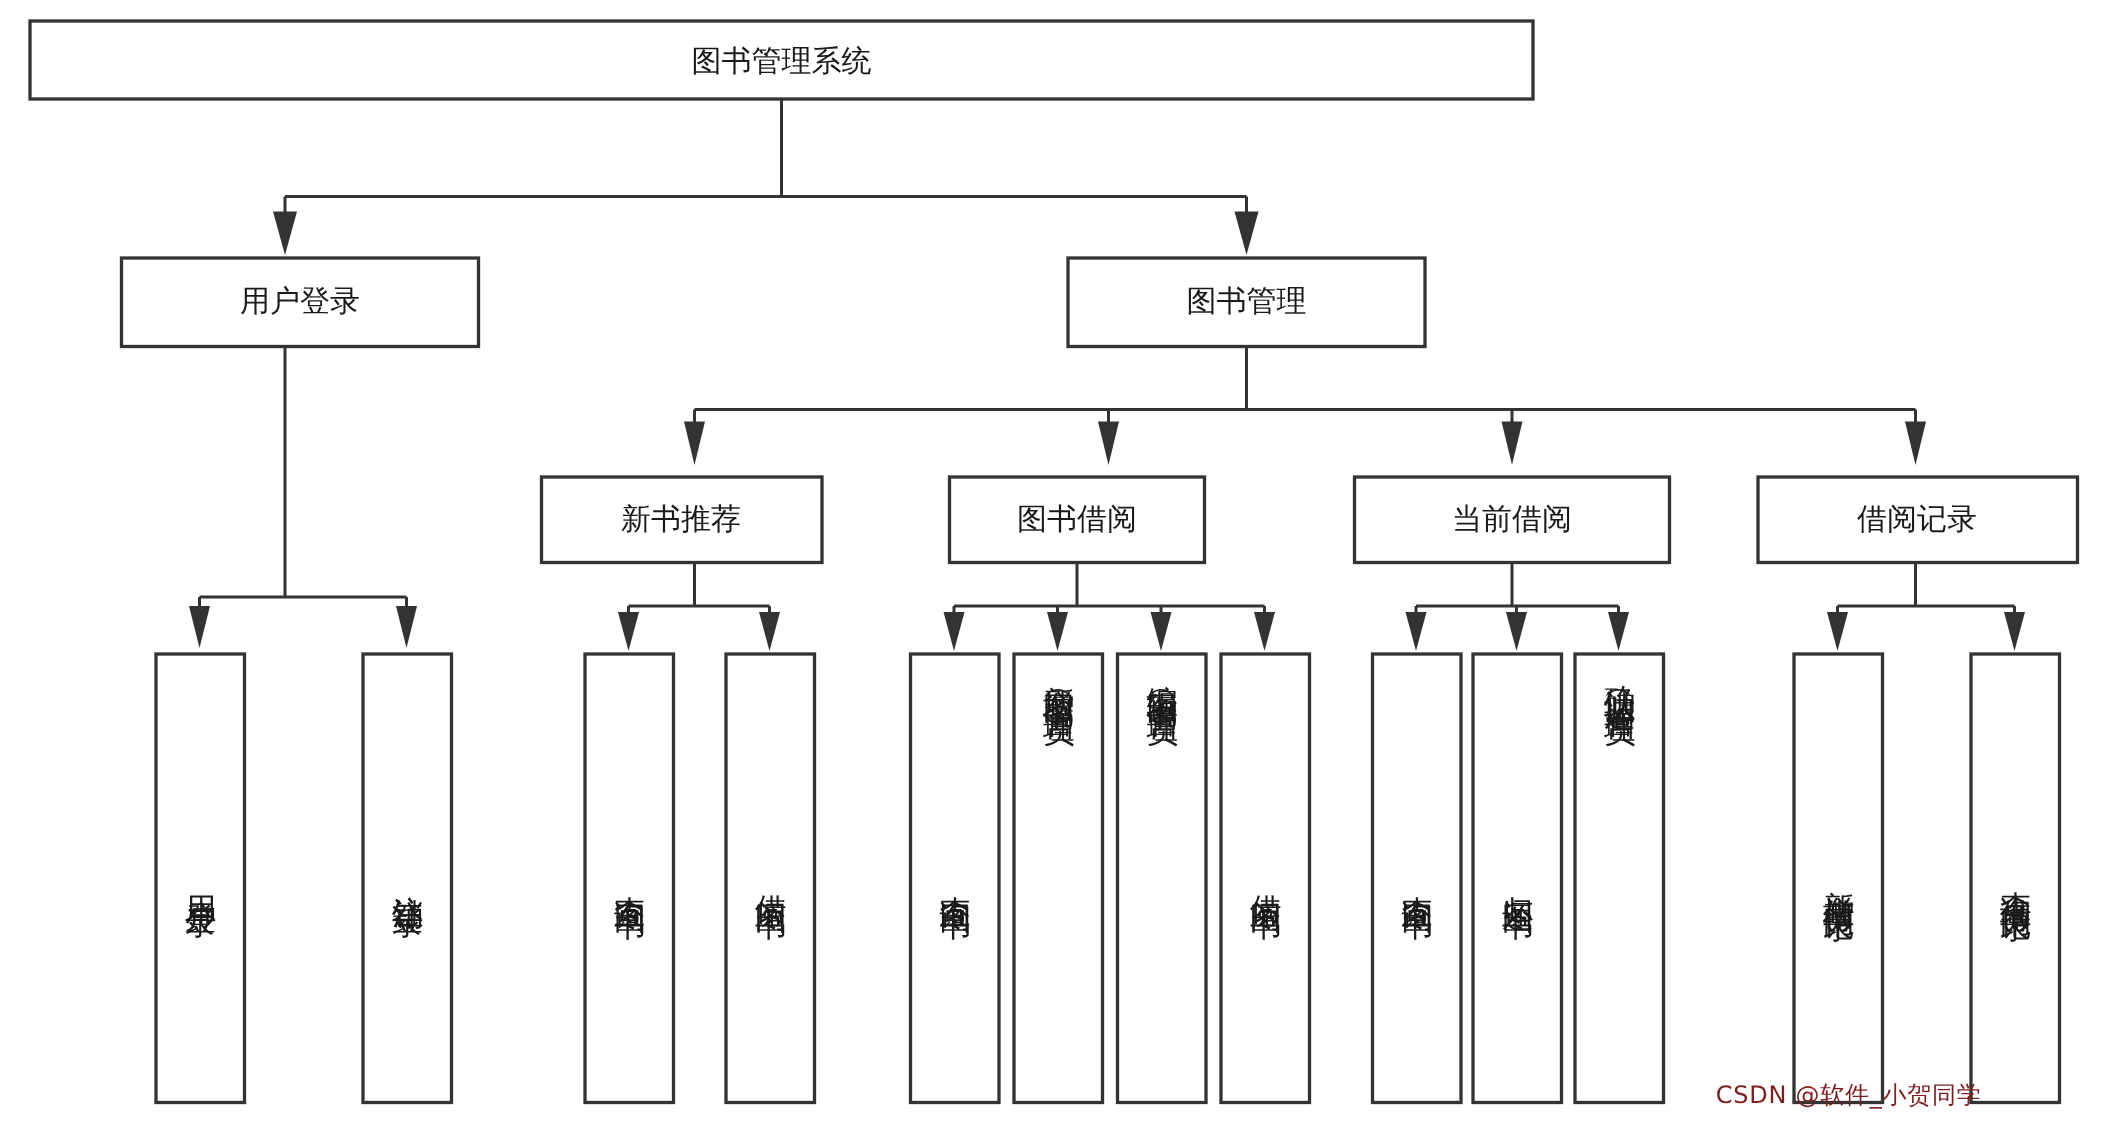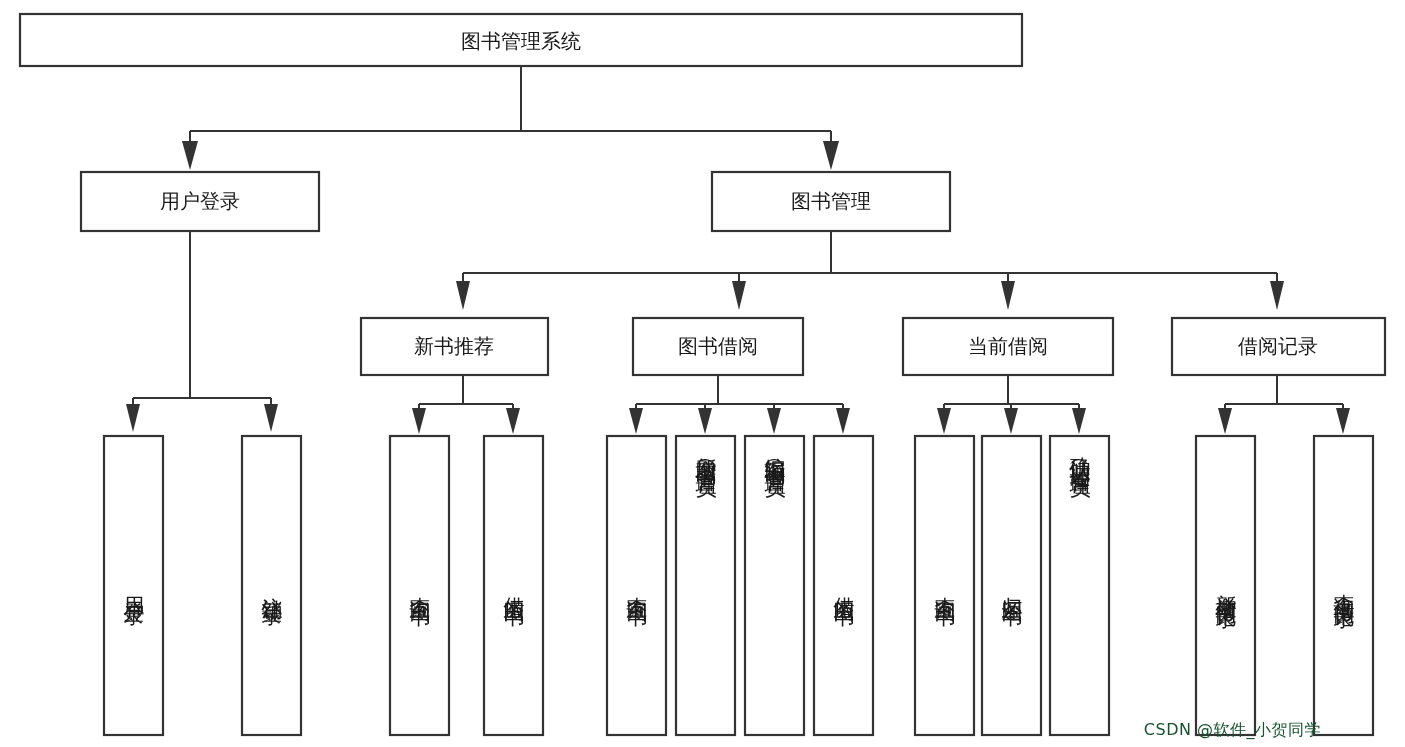--- a/index.html
+++ b/index.html
@@ -65,21 +65,21 @@
     letter-spacing: 3px;
     color: #1a1a1a;
     white-space: nowrap;
   }
   .watermark {
     position: absolute;
     right: 8px;
     bottom: 6px;
     font-family: "DejaVu Sans", "Liberation Sans", sans-serif;
     font-size: 16px;
-    color: #14532d;
+    color: #7f1d1d;
     letter-spacing: 0.5px;
     user-select: none;
   }
 </style>
 </head>
 <body>
 
 <div id="diagram-root">
 
   <svg id="tree-svg" viewBox="0 0 1405 747" xmlns="http://www.w3.org/2000/svg">

